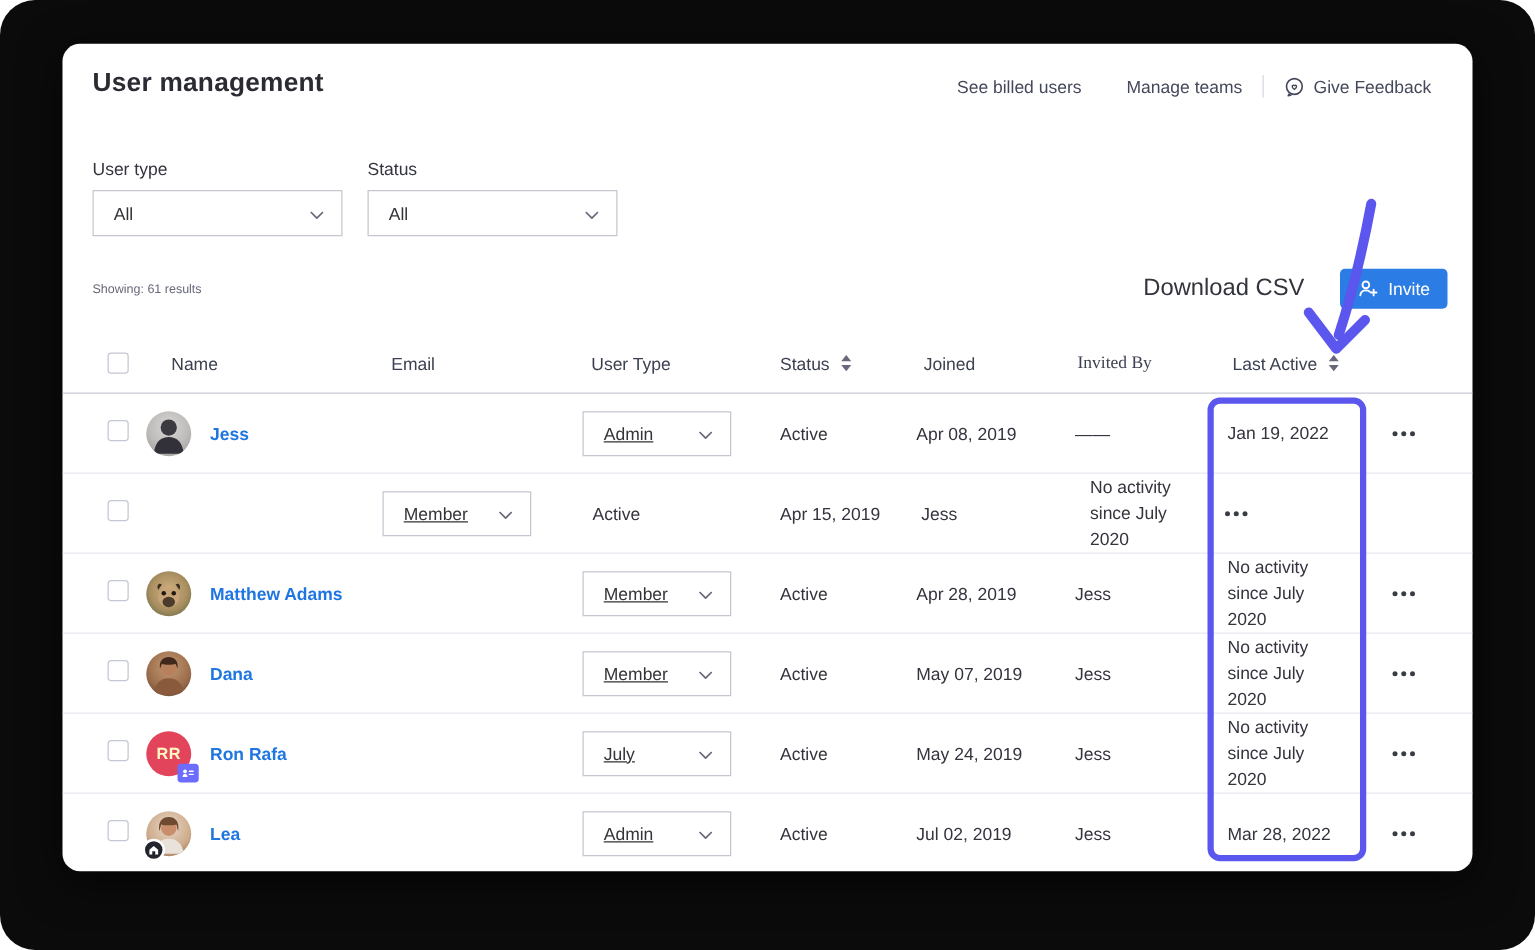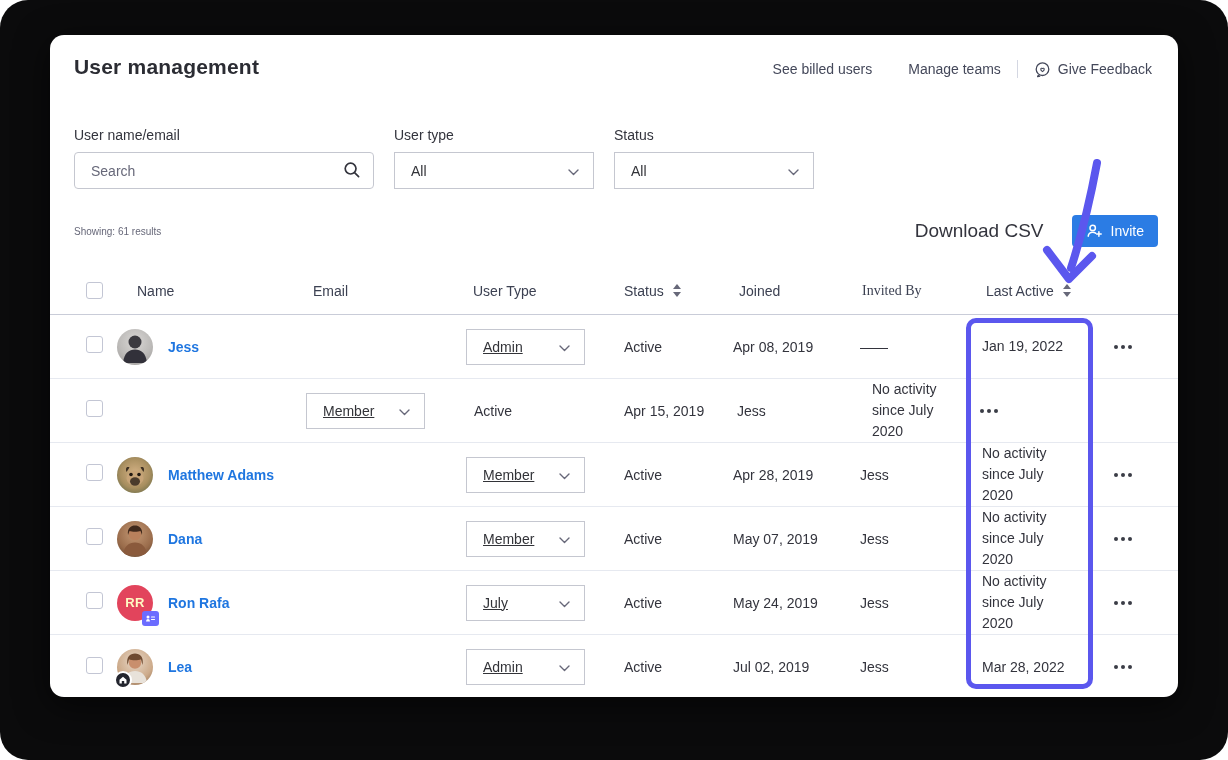--- a/index.html
+++ b/index.html
@@ -7,21 +7,21 @@
   .canvas {
     position:relative; width:1228px; height:760px; background:#0b0b0c;
     border-radius:28px; overflow:hidden;
   }
   .card {
     position:absolute; left:50px; top:35px; width:1128px; height:662px;
     background:#ffffff; border-radius:14px; overflow:hidden;
     box-shadow:0 8px 34px rgba(0,0,0,.6);
   }
   
-  .topbar { display:flex; justify-content:space-between; align-items:flex-start; padding:16px 26px 0 24px; }
+  .topbar { display:flex; justify-content:space-between; align-items:flex-start; padding:16px 33px 0 24px; }
   .page-title { font-size:21px; font-weight:700; color:#2b2c33; letter-spacing:.2px; padding-top:4px; }
   .topnav { display:flex; align-items:center; margin-top:9px; }
   .topnav .navlink { font-size:14px; color:#44485a; cursor:pointer; }
   .topnav .gap1 { margin-right:36px; }
   .vsep { width:1px; height:18px; background:#d4d7e2; margin:0 16px 0 16px; }
   .feedback { display:flex; align-items:center; gap:7px; }
   
   .filters { display:flex; gap:20px; padding:0 24px; margin-top:48px; }
   .filter label { display:block; font-size:14px; color:#33343d; margin-bottom:9px; }
   .searchbox { position:relative; width:300px; }
@@ -123,32 +123,20 @@
               <path d="M8.5 10.6 C5.9 9 6.5 6.4 8.5 7.5 C10.5 6.4 11.1 9 8.5 10.6 Z" stroke="#44485a" stroke-width="1.1" fill="none" stroke-linejoin="round"></path>
             </svg>
           </span>
           <span>Give Feedback</span>
         </span>
       </div>
     </div>
 
     <div class="filters">
       <div class="filter">
-        <label>User name/email</label>
-        <div class="searchbox">
-          <input type="text" placeholder="Search" style="">
-          <span class="sicon">
-            <svg width="20" height="20" viewBox="0 0 20 20" fill="none">
-              <circle cx="8.6" cy="8.6" r="5.4" stroke="#33343d" stroke-width="1.7"></circle>
-              <line x1="12.8" y1="12.8" x2="16.6" y2="16.6" stroke="#33343d" stroke-width="1.7" stroke-linecap="round"></line>
-            </svg>
-          </span>
-        </div>
-      </div>
-      <div class="filter">
         <label>User type</label>
         <div class="select wide">
           <span>All</span>
           <span class="chev">
             <svg width="11" height="7" viewBox="0 0 11 7" fill="none">
                 <path d="M1 1 L5.5 5.5 L10 1" stroke="#676879" stroke-width="1.4" stroke-linecap="round" stroke-linejoin="round"></path>
               </svg>
           </span>
         </div>
       </div>

